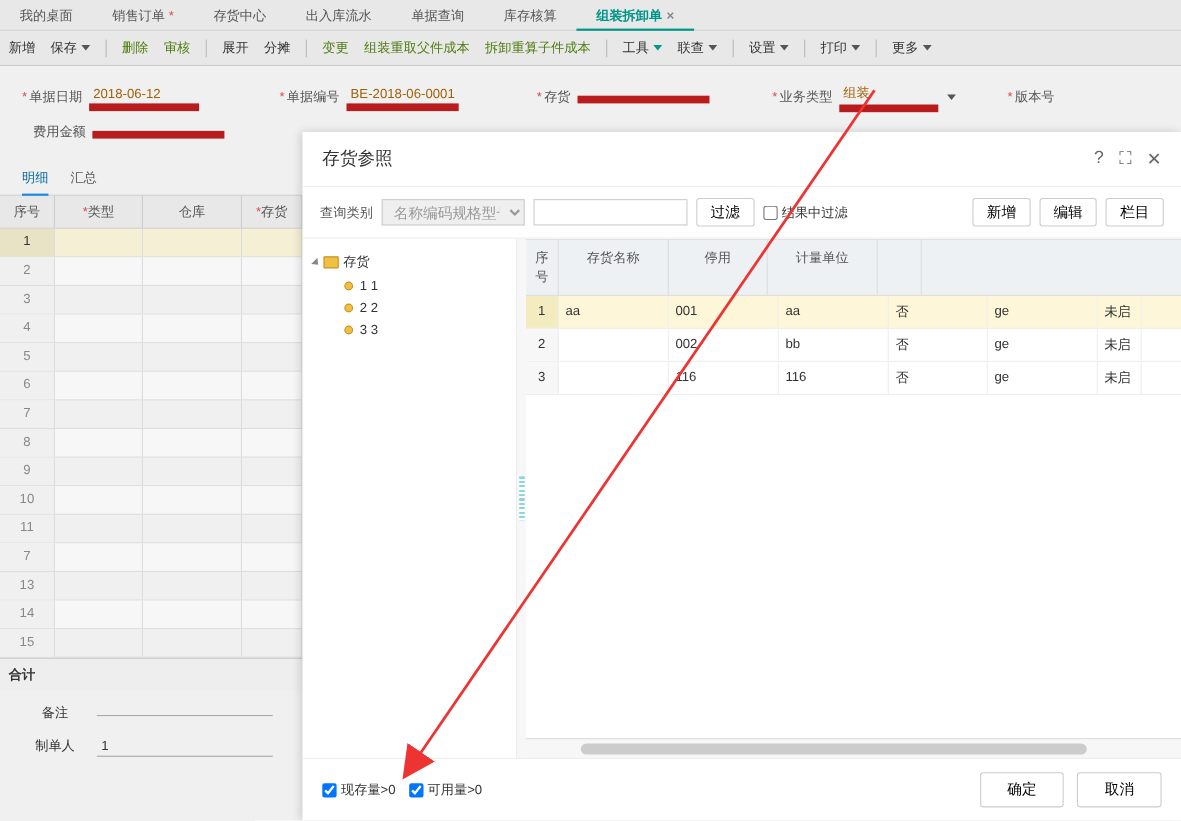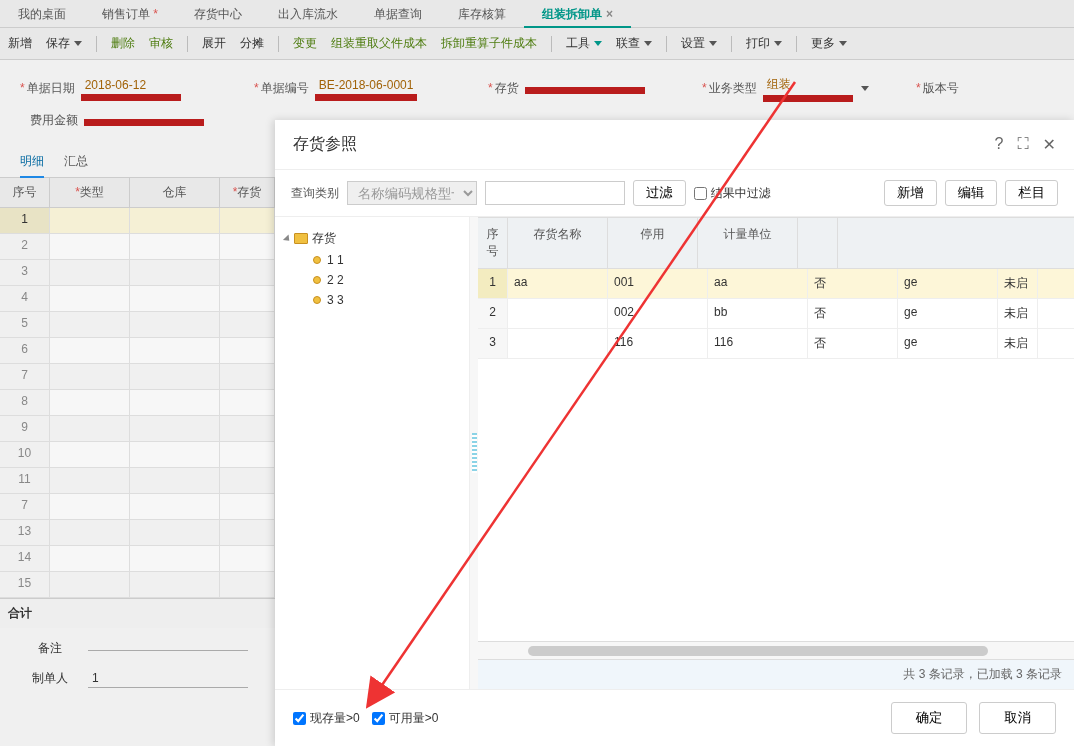--- a/index.html
+++ b/index.html
@@ -386,21 +386,20 @@
             <div class="dt-c" style="width: 100px;">116</div>
             <div class="dt-c" style="width: 100px;">116</div>
             <div class="dt-c" style="width: 90px;">否</div>
             <div class="dt-c" style="width: 100px;">ge</div>
             <div class="dt-c" style="width: 40px;">未启</div>
           </div>
         </div>
       <div class="dt-scroll">
           <div class="thumb"></div>
         </div>
-      <div class="status">共 3 条记录，已加载 3 条记录</div>
     </div>
   </div>
   <div class="modal-footer">
     <div class="left-chk">
       <label class="cb-wrap">
           <input type="checkbox" checked="" style=""> 
           <span>现存量&gt;0</span>
         </label>
       <label class="cb-wrap">
           <input type="checkbox" checked="" style=""> 

